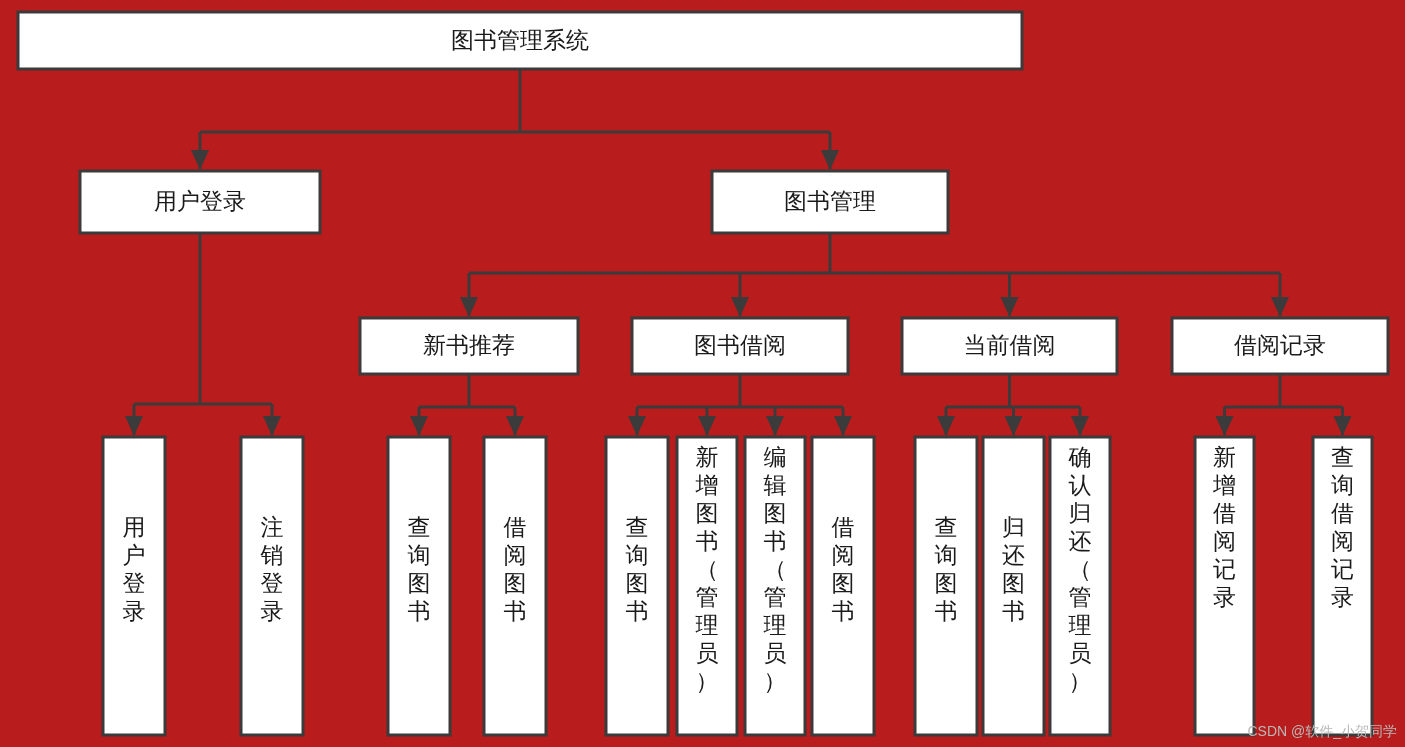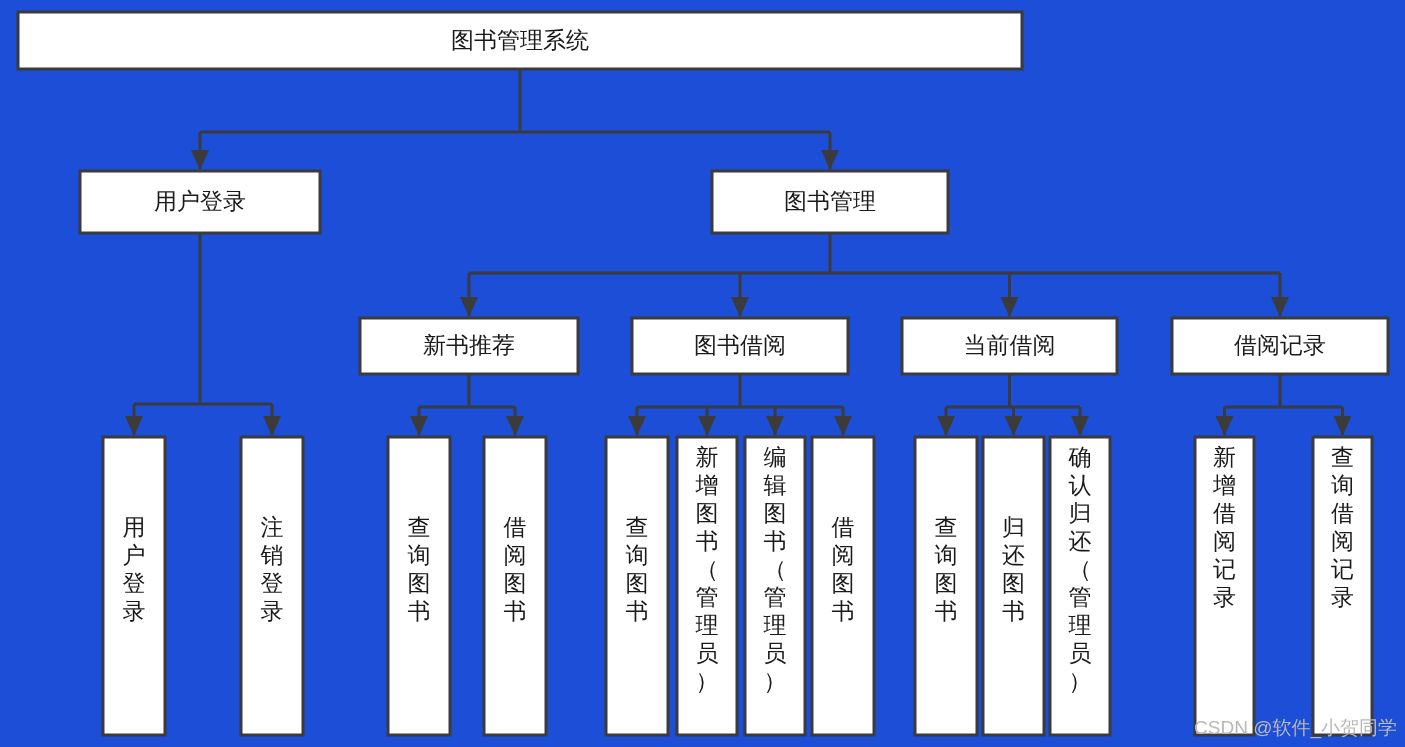--- a/index.html
+++ b/index.html
@@ -8,21 +8,21 @@
     padding: 0;
     background: #ffffff;
   }
   body {
     font-family: "Liberation Sans", "DejaVu Sans", sans-serif;
   }
   #diagram-root {
     position: relative;
     width: 1405px;
     height: 747px;
-    background: #1d4ed8;
+    background: #b91c1c;
     overflow: hidden;
   }
   svg#flow {
     position: absolute;
     left: 0;
     top: 0;
     width: 1405px;
     height: 747px;
     display: block;
   }
@@ -46,21 +46,21 @@
     fill: #1a1a1a;
     font-size: 23px;
     text-anchor: middle;
     dominant-baseline: middle;
   }
   .watermark-text {
     position: absolute;
     right: 8px;
     bottom: 6px;
     font-family: "Liberation Sans", "DejaVu Sans", sans-serif;
-    font-size: 19px;
+    font-size: 14px;
     color: #b8b8b8;
     white-space: nowrap;
     user-select: none;
     margin-top: 32px;
   }
 </style>
 </head>
 <body>
 
 <div id="diagram-root">

